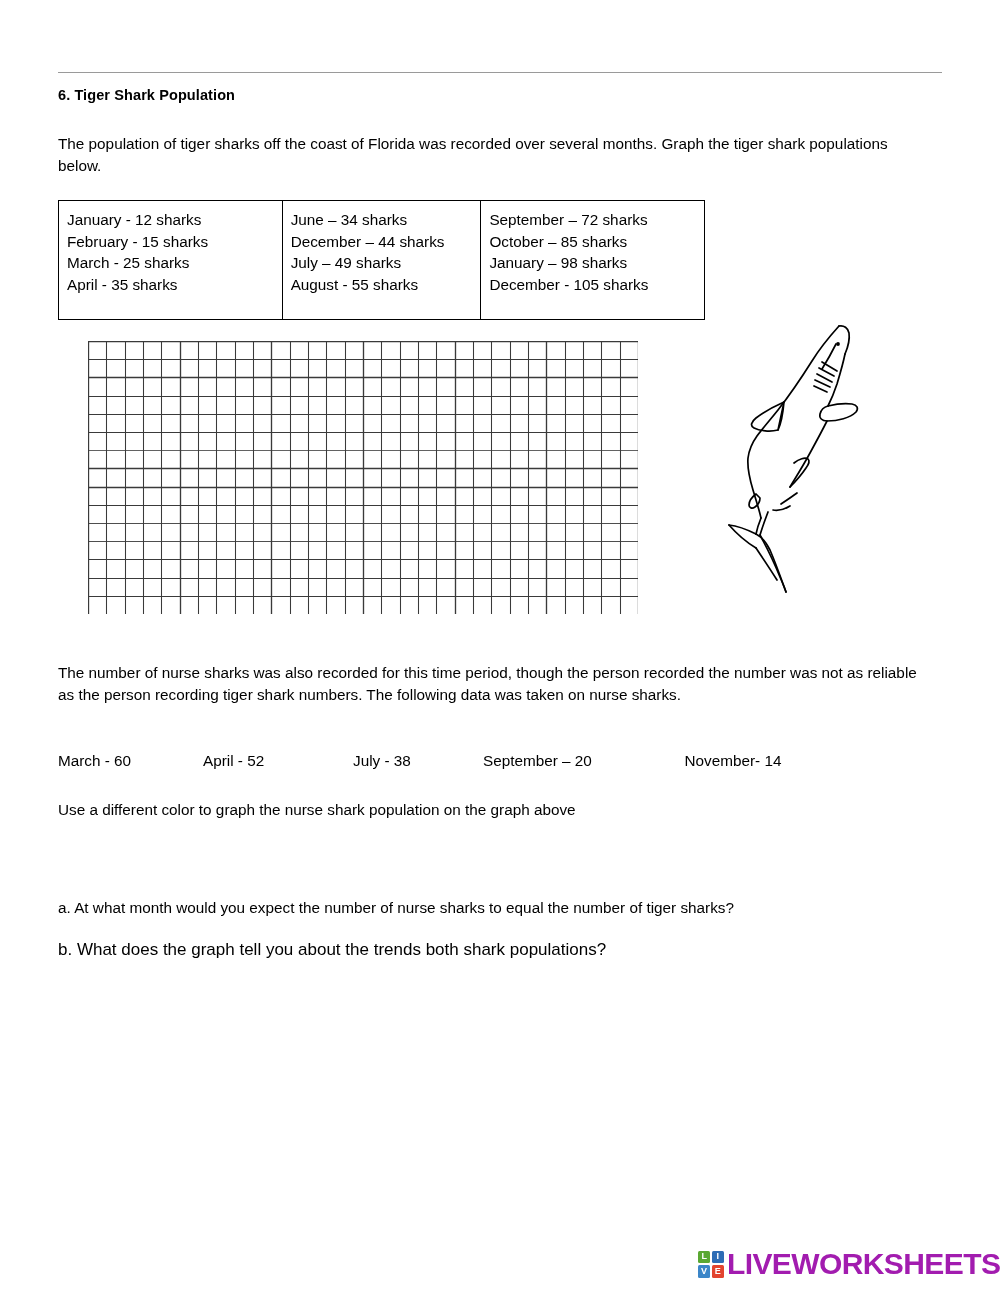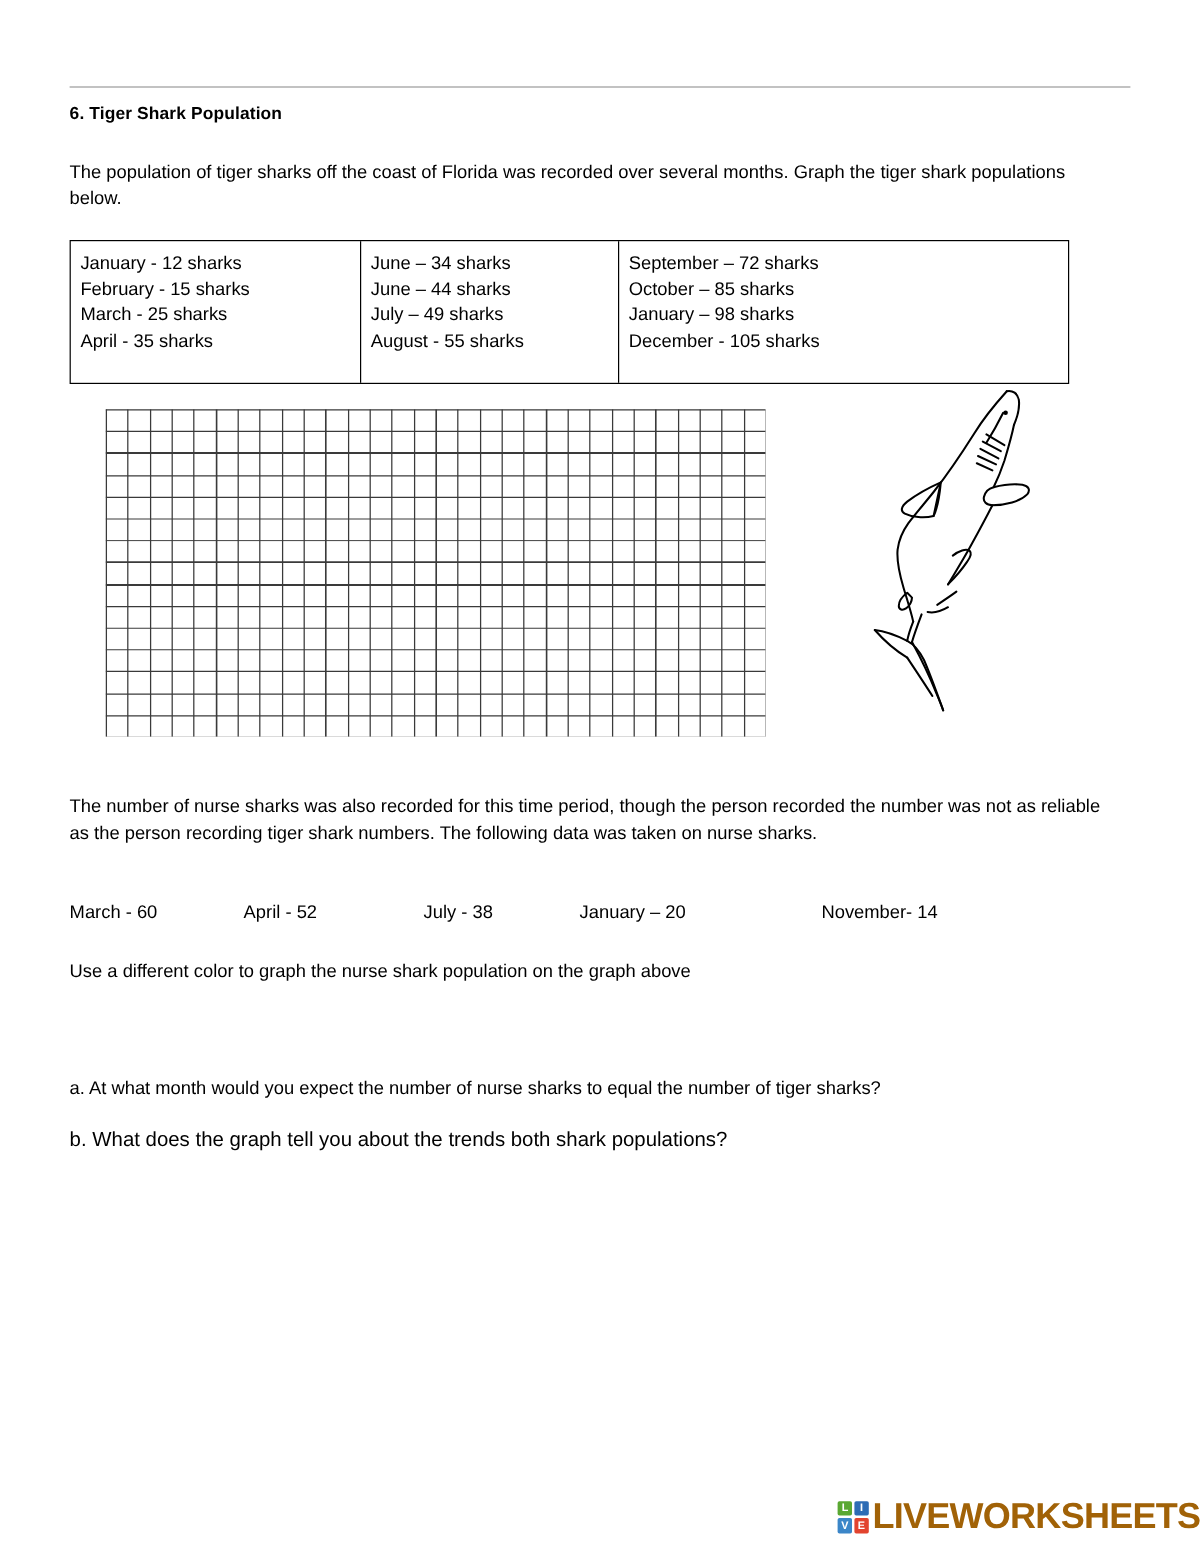--- a/index.html
+++ b/index.html
@@ -52,21 +52,21 @@
     width: 870px;
     font-size: 15.3px;
     line-height: 22px;
   }
 
   
   .data-table {
     position: absolute;
     left: 58px;
     top: 200px;
-    width: 833px;
+    width: 647px;
     height: 120px;
     border: 1.6px solid #000;
     box-sizing: border-box;
     display: flex;
   }
   .data-col {
     box-sizing: border-box;
     padding: 8px 0 0 8px;
     font-size: 15.3px;
     line-height: 21.5px;
@@ -195,21 +195,21 @@
 
   <div class="data-table">
     <div class="data-col c1">
       <div>January  -  12 sharks</div>
       <div>February  - 15 sharks</div>
       <div>March - 25  sharks</div>
       <div>April -  35 sharks</div>
     </div>
     <div class="data-col c2">
       <div>June – 34 sharks</div>
-      <div>June – 44 sharks</div>
+      <div>December – 44 sharks</div>
       <div>July – 49 sharks</div>
       <div>August - 55 sharks</div>
     </div>
     <div class="data-col c3">
       <div>September – 72 sharks</div>
       <div>October – 85 sharks</div>
       <div>January – 98 sharks</div>
       <div>December - 105 sharks</div>
     </div>
   </div>
@@ -317,31 +317,31 @@
         <path d="M60 278 C 56 267, 50 250, 44 236 C 40 228, 36 223, 30 220"></path>
 
         <path d="M30 234 C 36 243, 44 255, 51 266"></path>
       </g>
     </svg>
   </div>
 
   <div class="para-nurse">The number of nurse sharks was also recorded for this time period, though the person recorded the number was not as reliable as the person recording tiger shark numbers.   The following data was taken on nurse sharks.</div>
 
   <div class="nurse-data">
-    <span class="nd nd0">March  -  60</span><span class="nd nd1">April - 52</span><span class="nd nd2">July -  38</span><span class="nd nd3">January – 20</span><span class="nd nd4">November- 14</span>
+    <span class="nd nd0">March  -  60</span><span class="nd nd1">April - 52</span><span class="nd nd2">July -  38</span><span class="nd nd3">September – 20</span><span class="nd nd4">November- 14</span>
   </div>
 
   <div class="line-color">Use a different color to graph the nurse shark population on the graph above</div>
 
   <div class="q-a">a. At what month would you expect the number of nurse sharks to equal the number of tiger sharks?</div>
   <div class="q-b">b. What does the graph tell you about the trends both shark populations?</div>
 
   <div class="lw-logo">
     <div class="lw-badge">
       <span id="badge-0" style="background: rgb(90, 168, 50);">L</span>
       <span id="badge-1" style="background: rgb(45, 108, 181);">I</span>
       <span id="badge-2" style="background: rgb(59, 134, 200);">V</span>
       <span id="badge-3" style="background: rgb(226, 68, 47);">E</span>
     </div>
-    <div class="lw-word" style="color: #a16207;">LIVEWORKSHEETS</div>
+    <div class="lw-word" style="color: #a21caf;">LIVEWORKSHEETS</div>
   </div>
 
 </div>
 
 </body></html>

